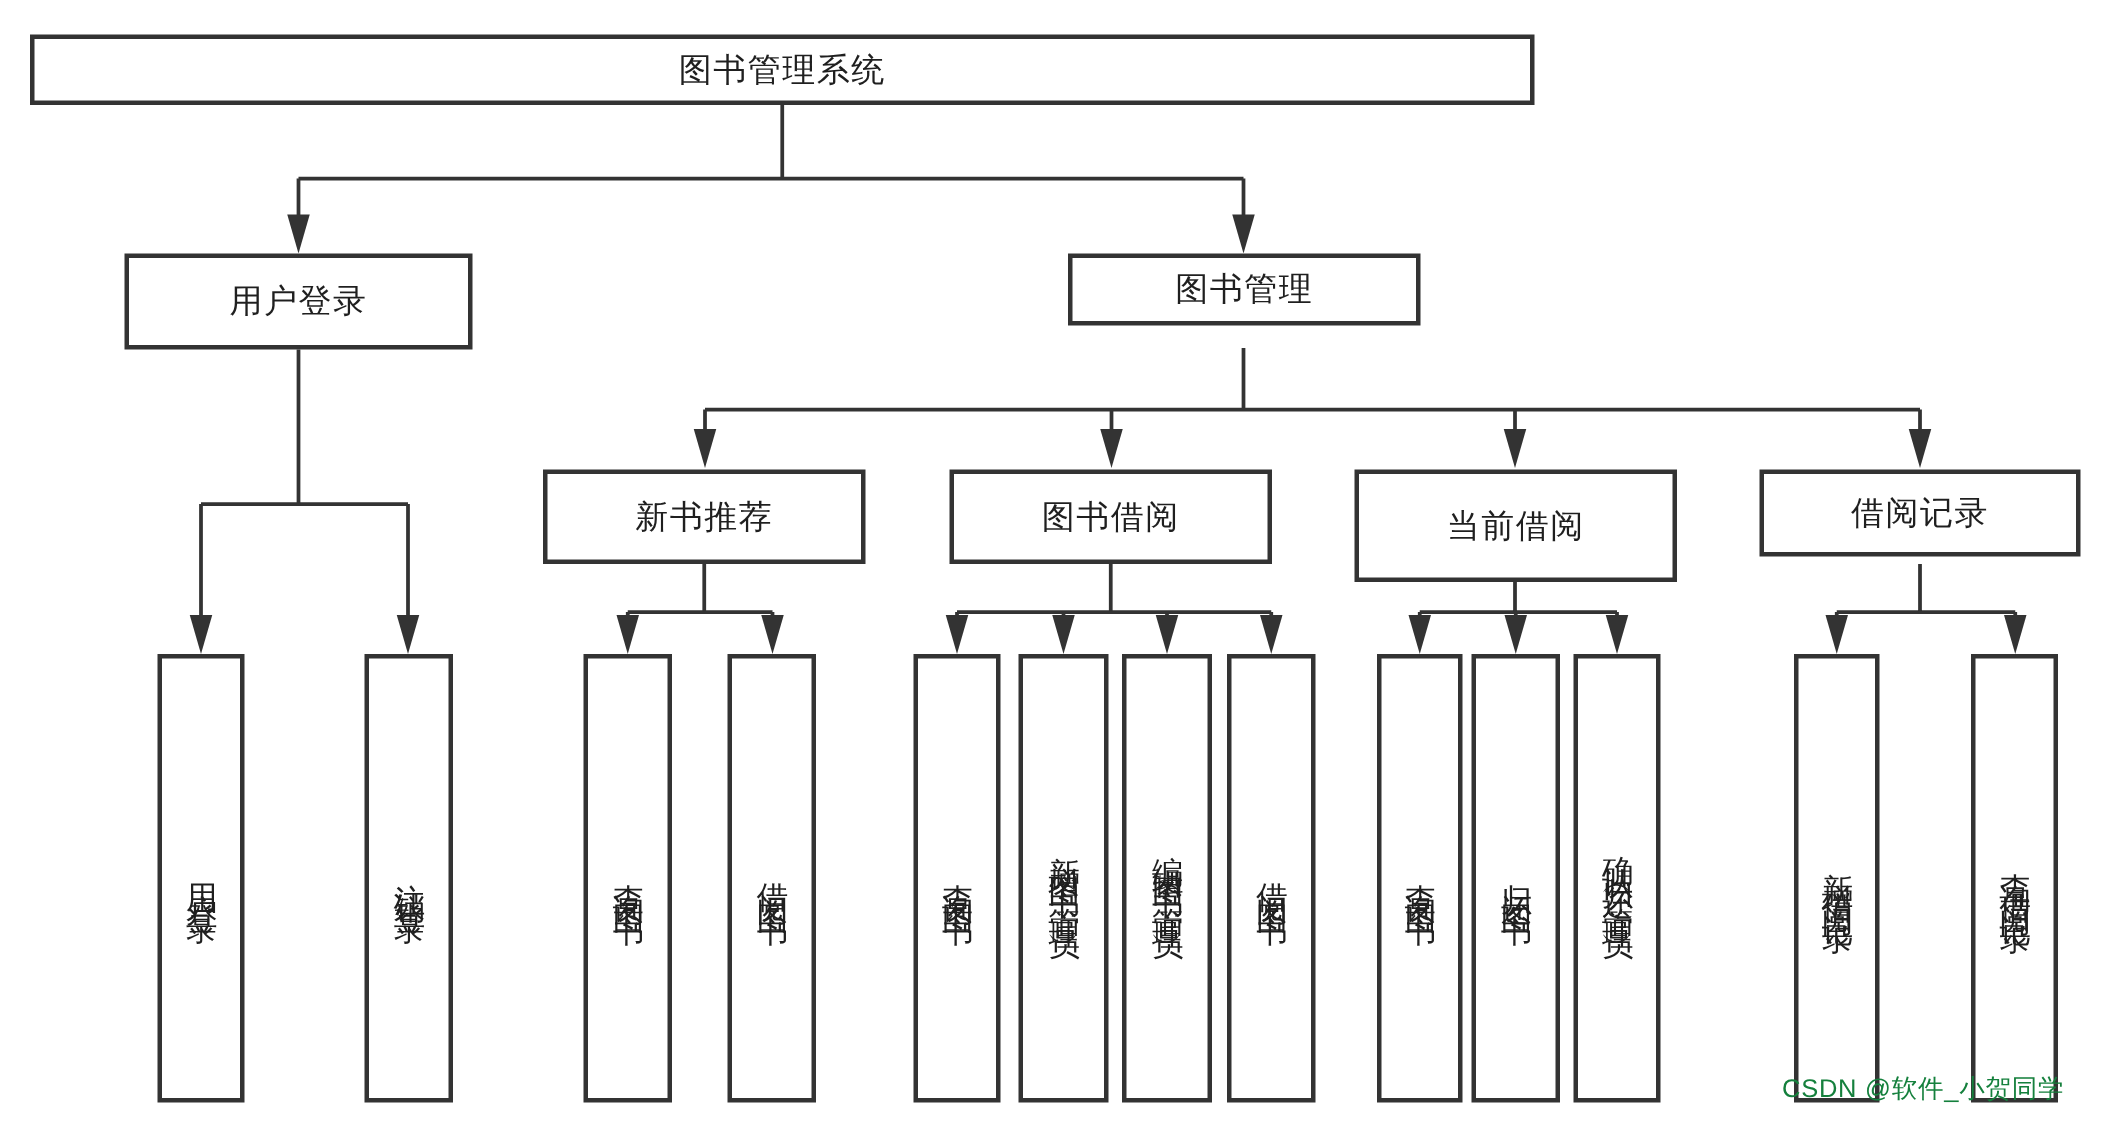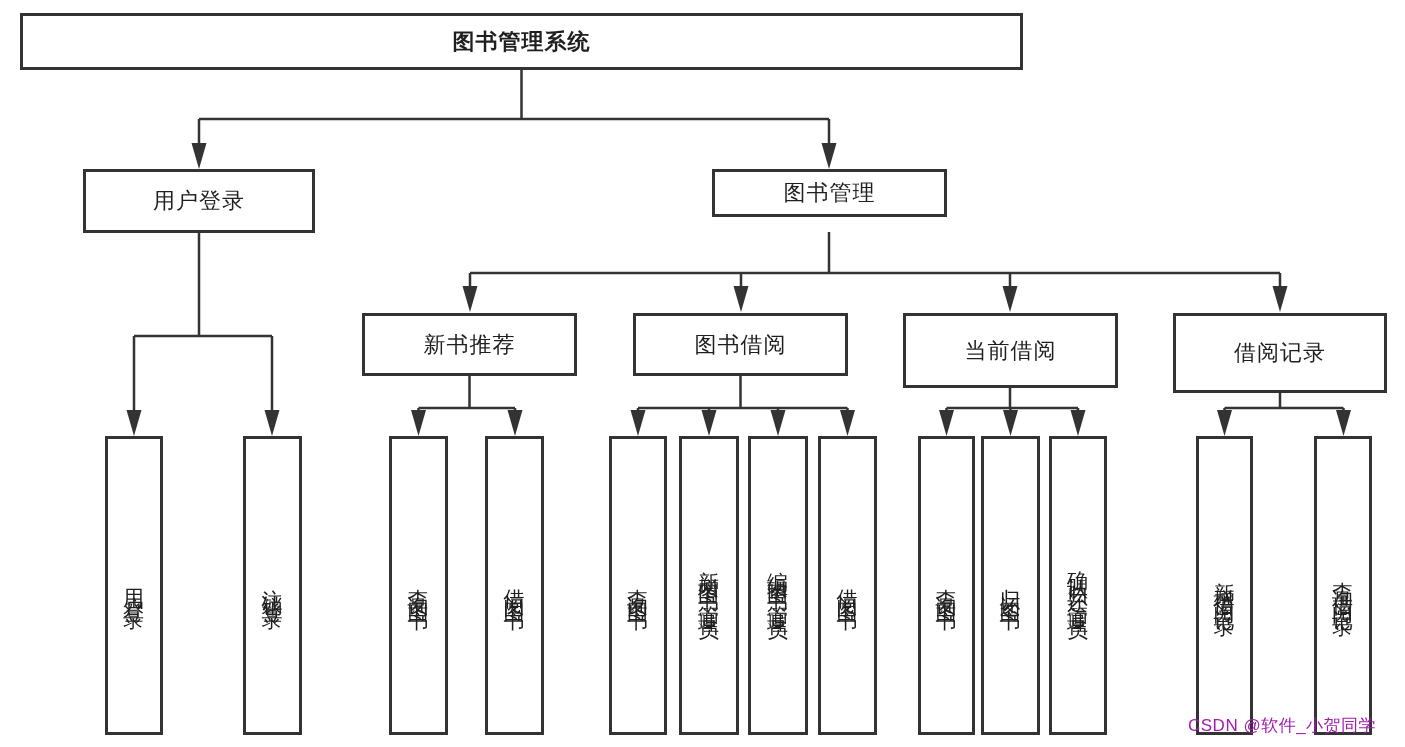--- a/index.html
+++ b/index.html
@@ -45,21 +45,21 @@
     text-orientation: mixed;
     letter-spacing: 7px;
     line-height: 1;
     white-space: nowrap;
   }
   .watermark {
     position: absolute;
     left: 1188px;
     top: 714px;
     font-size: 17px;
-    color: #a21caf;
+    color: #15803d;
     letter-spacing: 0.5px;
     white-space: nowrap;
     z-index: 5;
   }
 </style>
 </head>
 <body>
 
 <div id="canvas">
 
@@ -96,41 +96,41 @@
       <polygon points="770.5,410 785.5,410 778,436"></polygon>
       <polygon points="840,410 855,410 847.5,436"></polygon>
       <polygon points="939,410 954,410 946.5,436"></polygon>
       <polygon points="1003,410 1018,410 1010.5,436"></polygon>
       <polygon points="1070.5,410 1085.5,410 1078,436"></polygon>
       <polygon points="1217,410 1232,410 1224.5,436"></polygon>
       <polygon points="1336,410 1351,410 1343.5,436"></polygon>
     </g>
   </svg>
 
-  <div class="node hnode" style="left:20px; top:13px; width:1003px; height:57px;font-weight:bold;">
+  <div class="node hnode" style="left:20px; top:23px; width:1003px; height:47px;">
     <span>图书管理系统</span>
   </div>
 
   <div class="node hnode" style="left:83px; top:169px; width:232px; height:64px;">
     <span>用户登录</span>
   </div>
   <div class="node hnode" style="left:712px; top:169px; width:235px; height:48px;">
     <span>图书管理</span>
   </div>
 
   <div class="node hnode" style="left:362px; top:313px; width:215px; height:63px;">
     <span>新书推荐</span>
   </div>
   <div class="node hnode" style="left:633px; top:313px; width:215px; height:63px;">
     <span>图书借阅</span>
   </div>
   <div class="node hnode" style="left:903px; top:313px; width:215px; height:75px;">
     <span>当前借阅</span>
   </div>
-  <div class="node hnode" style="left:1173px; top:313px; width:214px; height:80px;">
+  <div class="node hnode" style="left:1173px; top:313px; width:214px; height:58px;">
     <span>借阅记录</span>
   </div>
 
   <div class="node vnode" style="left:105px; top:436px; width:58px; height:299px;">
     <span class="vlabel">用户登录</span>
   </div>
   <div class="node vnode" style="left:243px; top:436px; width:59px; height:299px;">
     <span class="vlabel">注销登录</span>
   </div>
 

